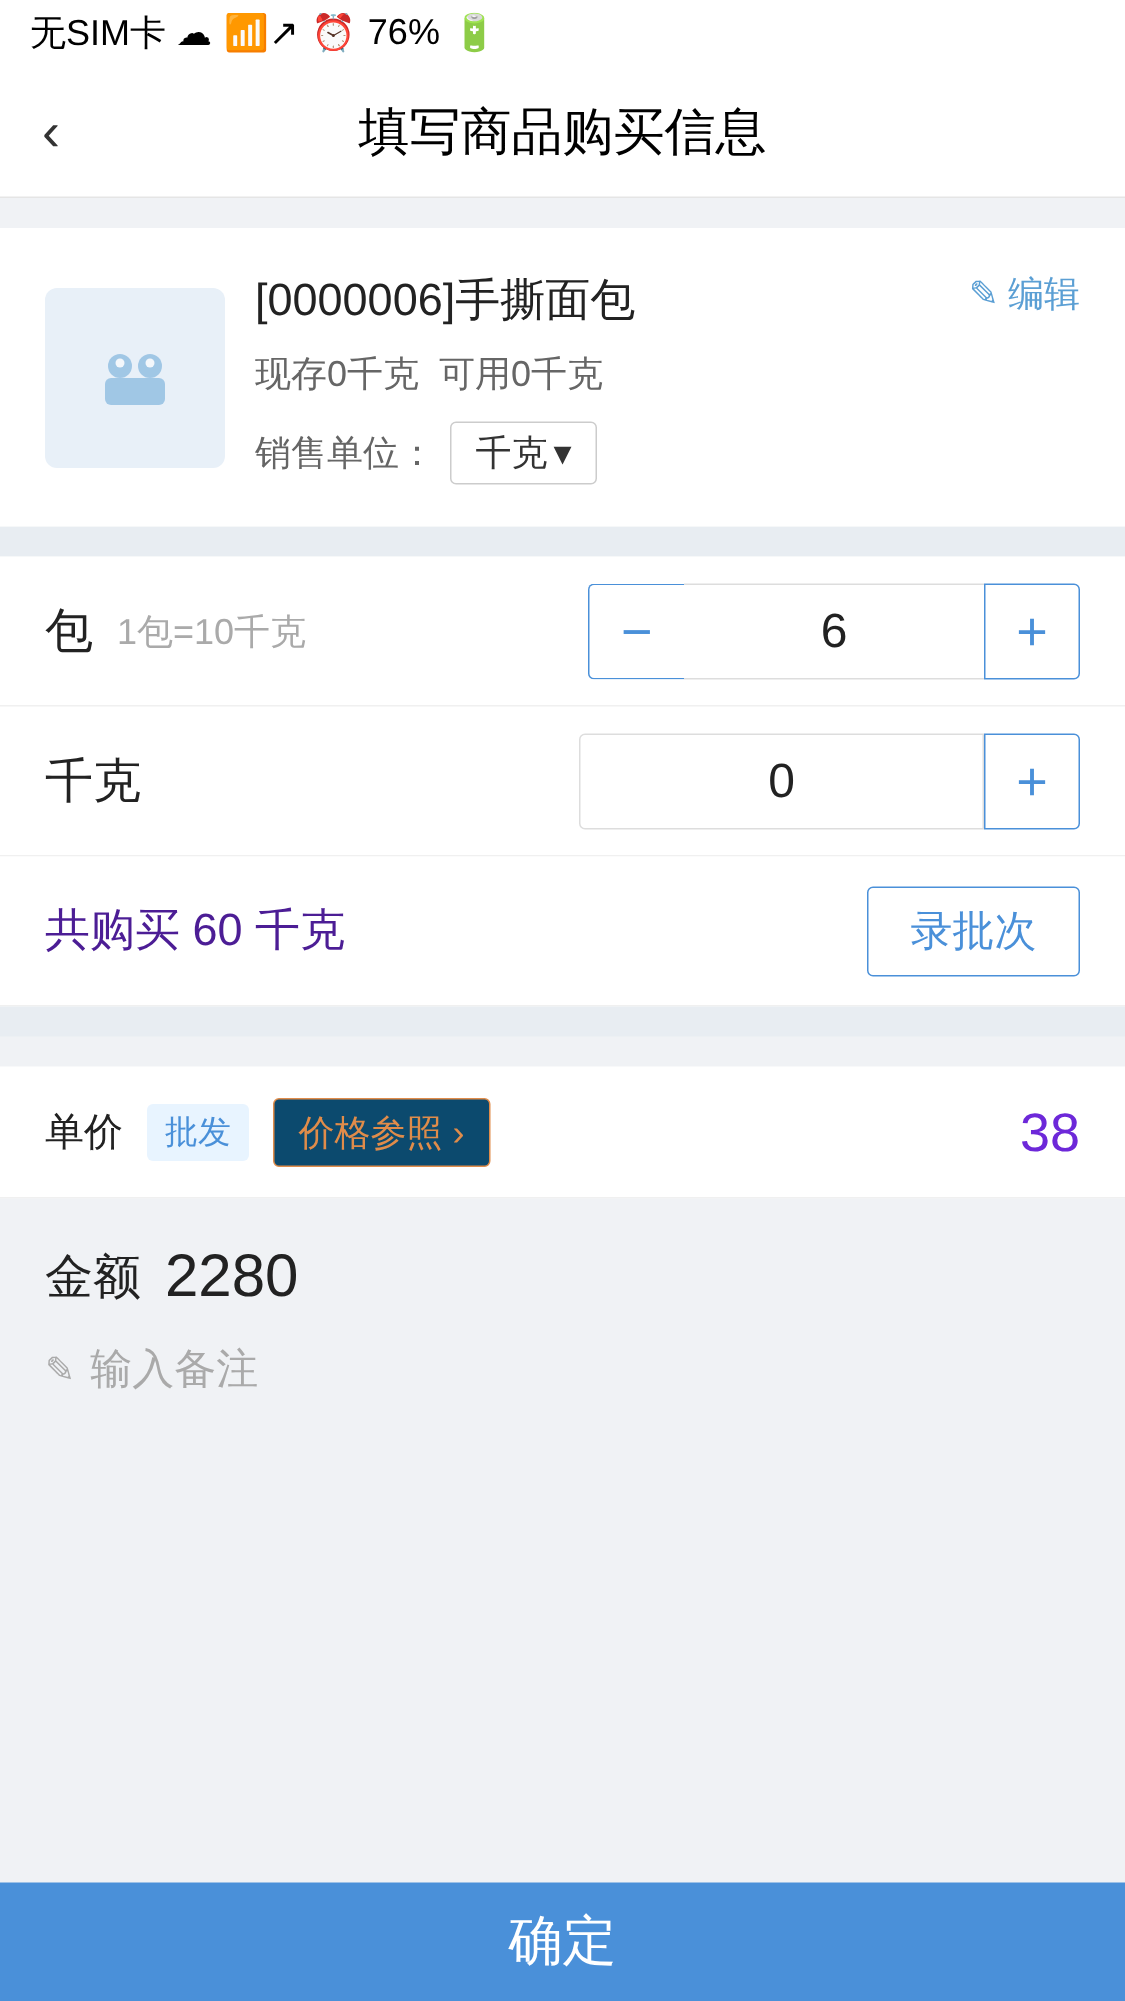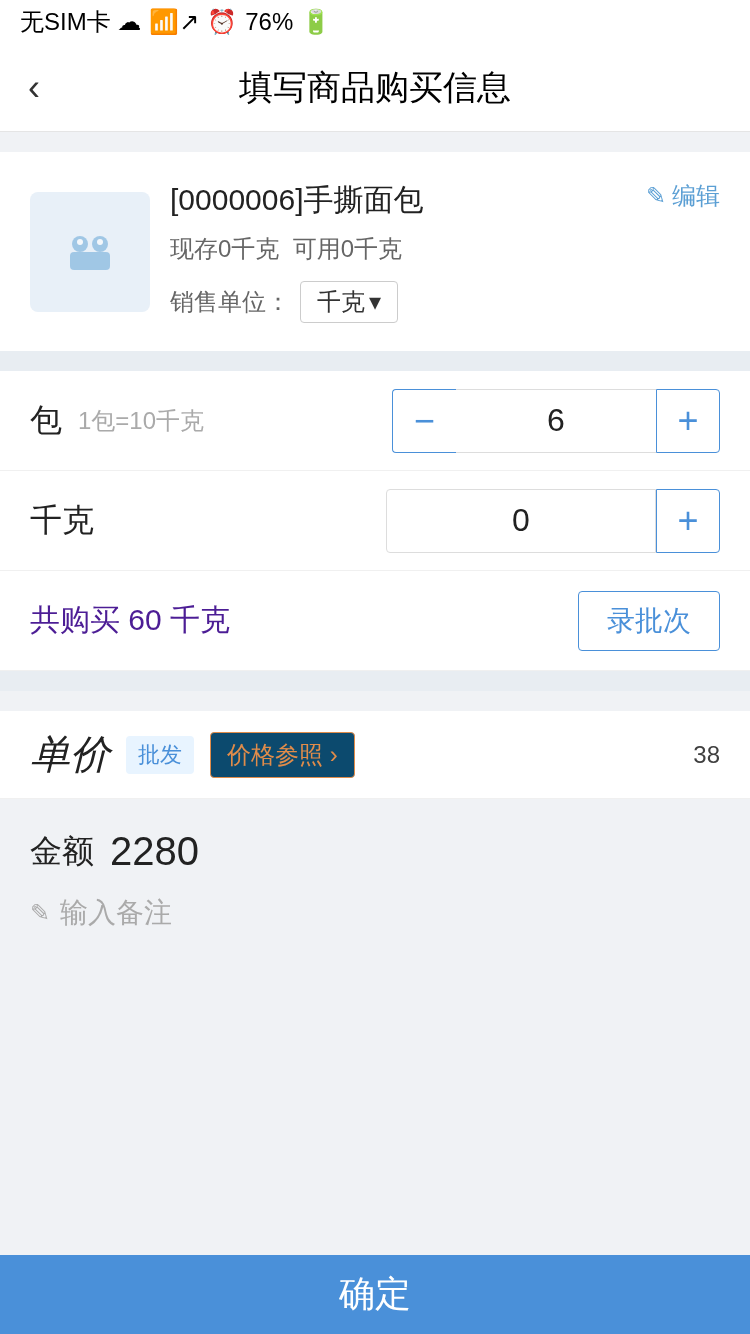--- a/index.html
+++ b/index.html
@@ -243,23 +243,22 @@
     }
     .price-row {
       display: flex;
       align-items: center;
       padding: 0 30px;
       height: 88px;
       border-bottom: 1px solid #f0f0f0;
       gap: 16px;
     }
     .price-label {
-      font-size: 40px;
-      color: #222;
-      font-style: italic;
+      font-size: 26px;
+      color: #222;
     }
     .price-tag {
       background: #e8f4ff;
       color: #4a90d9;
       font-size: 22px;
       padding: 4px 12px;
       border-radius: 4px;
     }
     .price-ref-btn {
       border: 1px solid #e08c4a;
@@ -268,22 +267,22 @@
       font-size: 24px;
       color: #e08c4a;
       background: #0c4a6e;
       display: flex;
       align-items: center;
       gap: 4px;
       cursor: pointer;
     }
     .price-value {
       margin-left: auto;
-      font-size: 24px;
-      color: #404040;
+      font-size: 36px;
+      color: #6d28d9;
     }
 
     
     .amount-section {
       background: #f0f2f5;
       padding: 30px 30px 20px;
     }
     .amount-row {
       display: flex;
       align-items: center;

